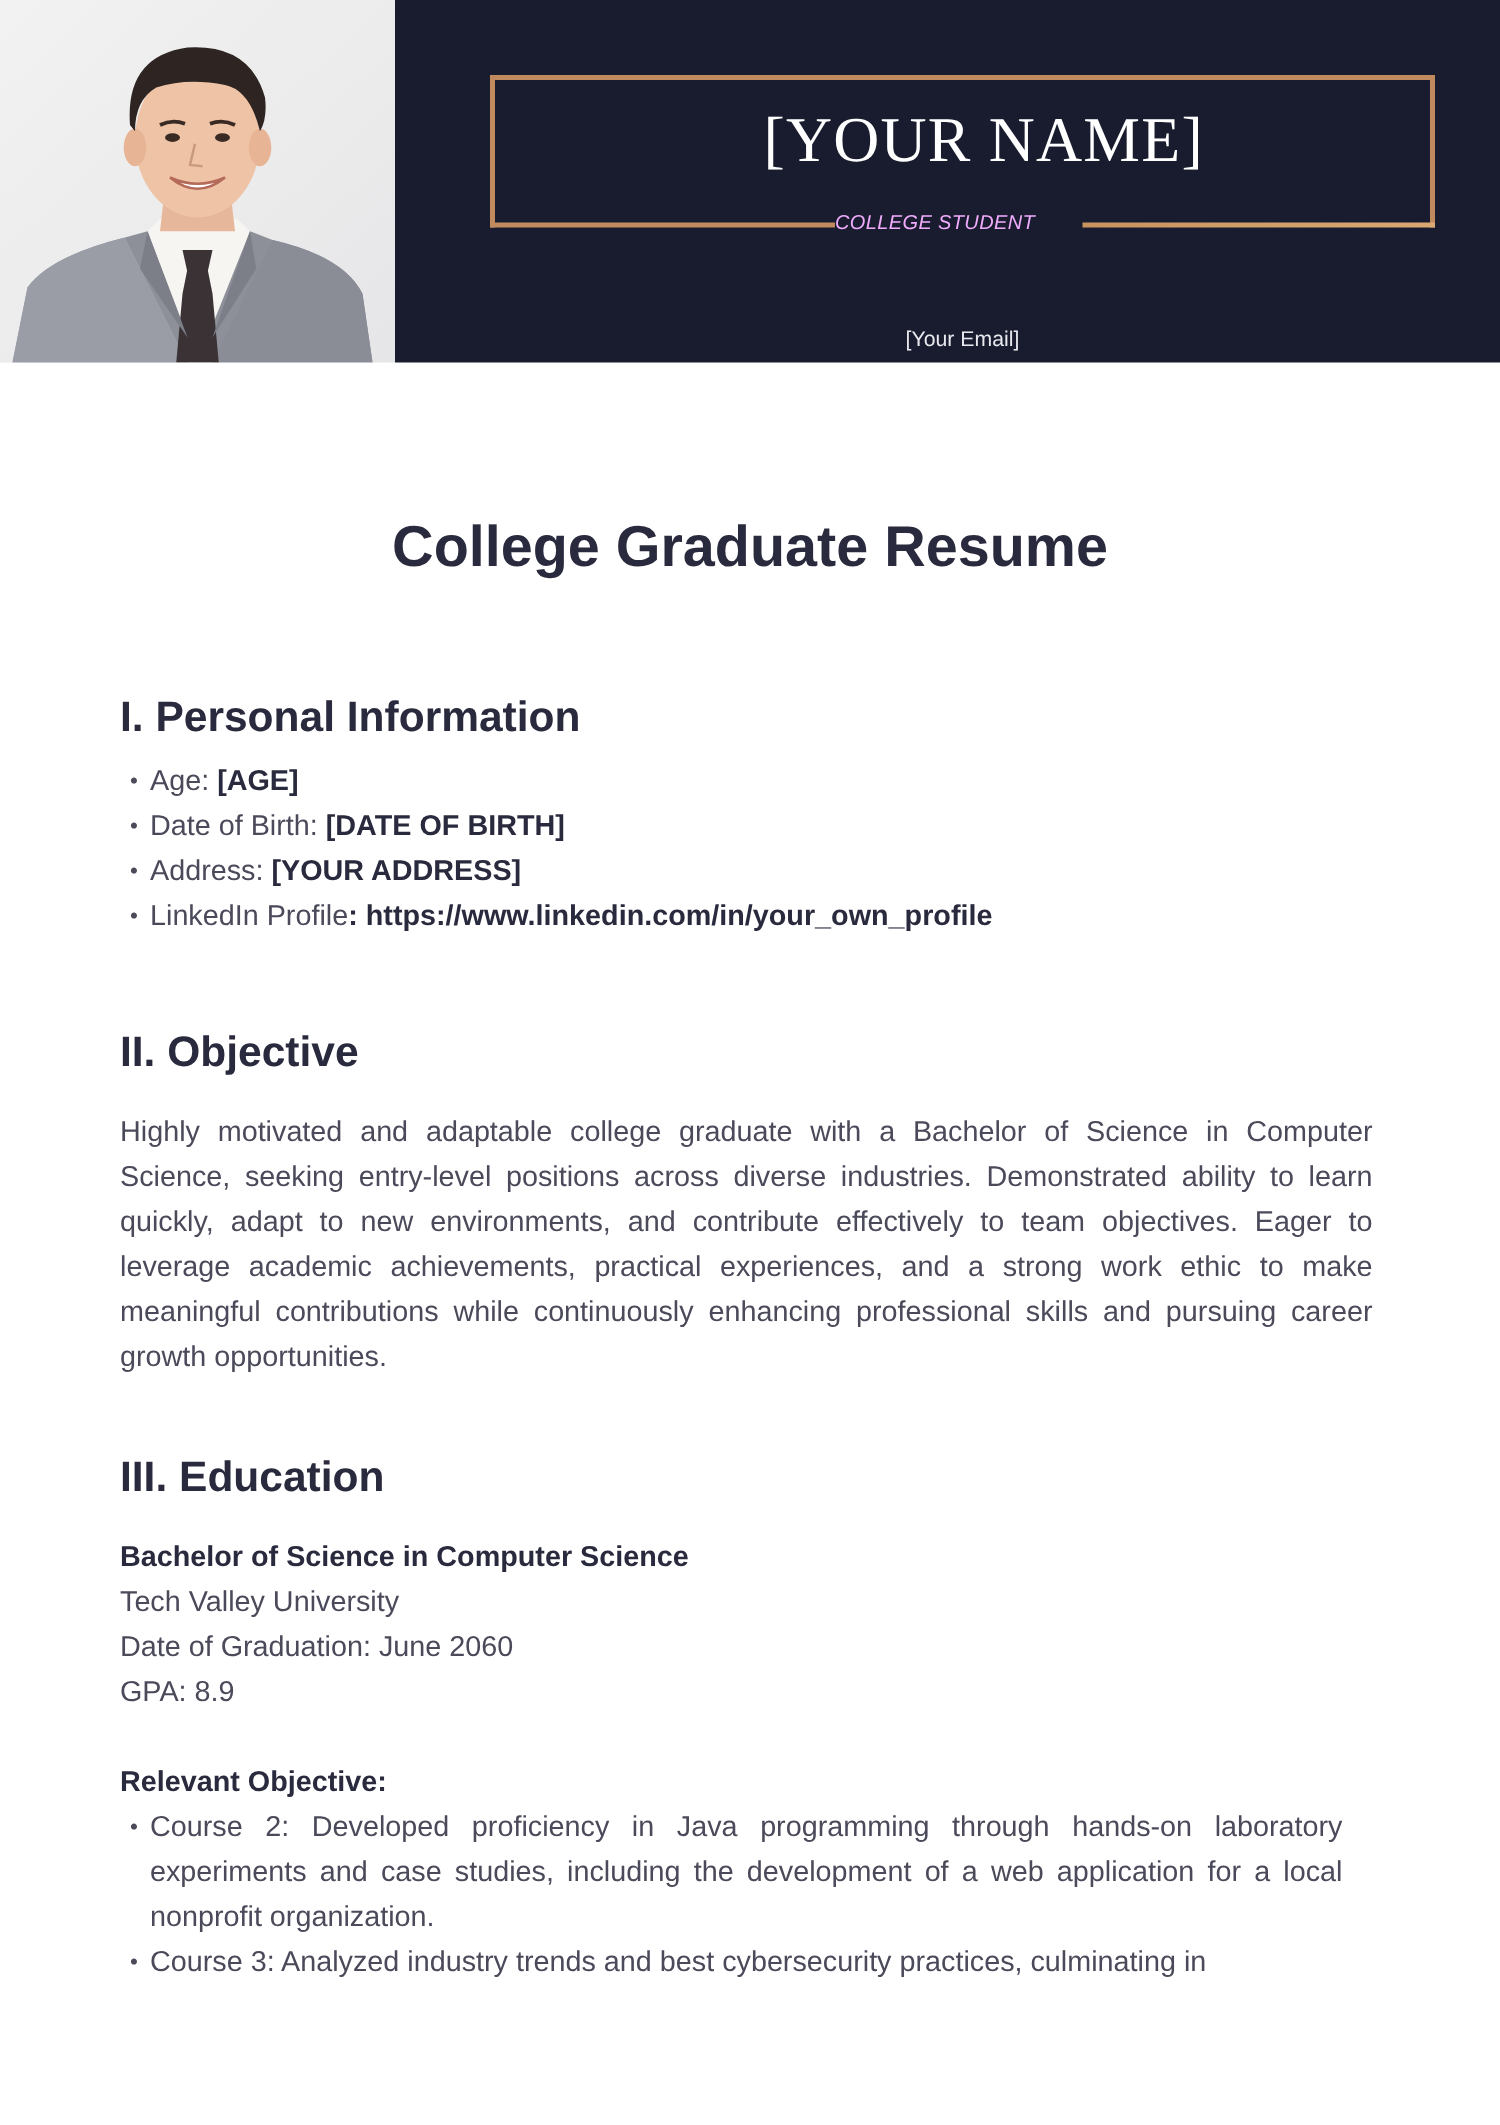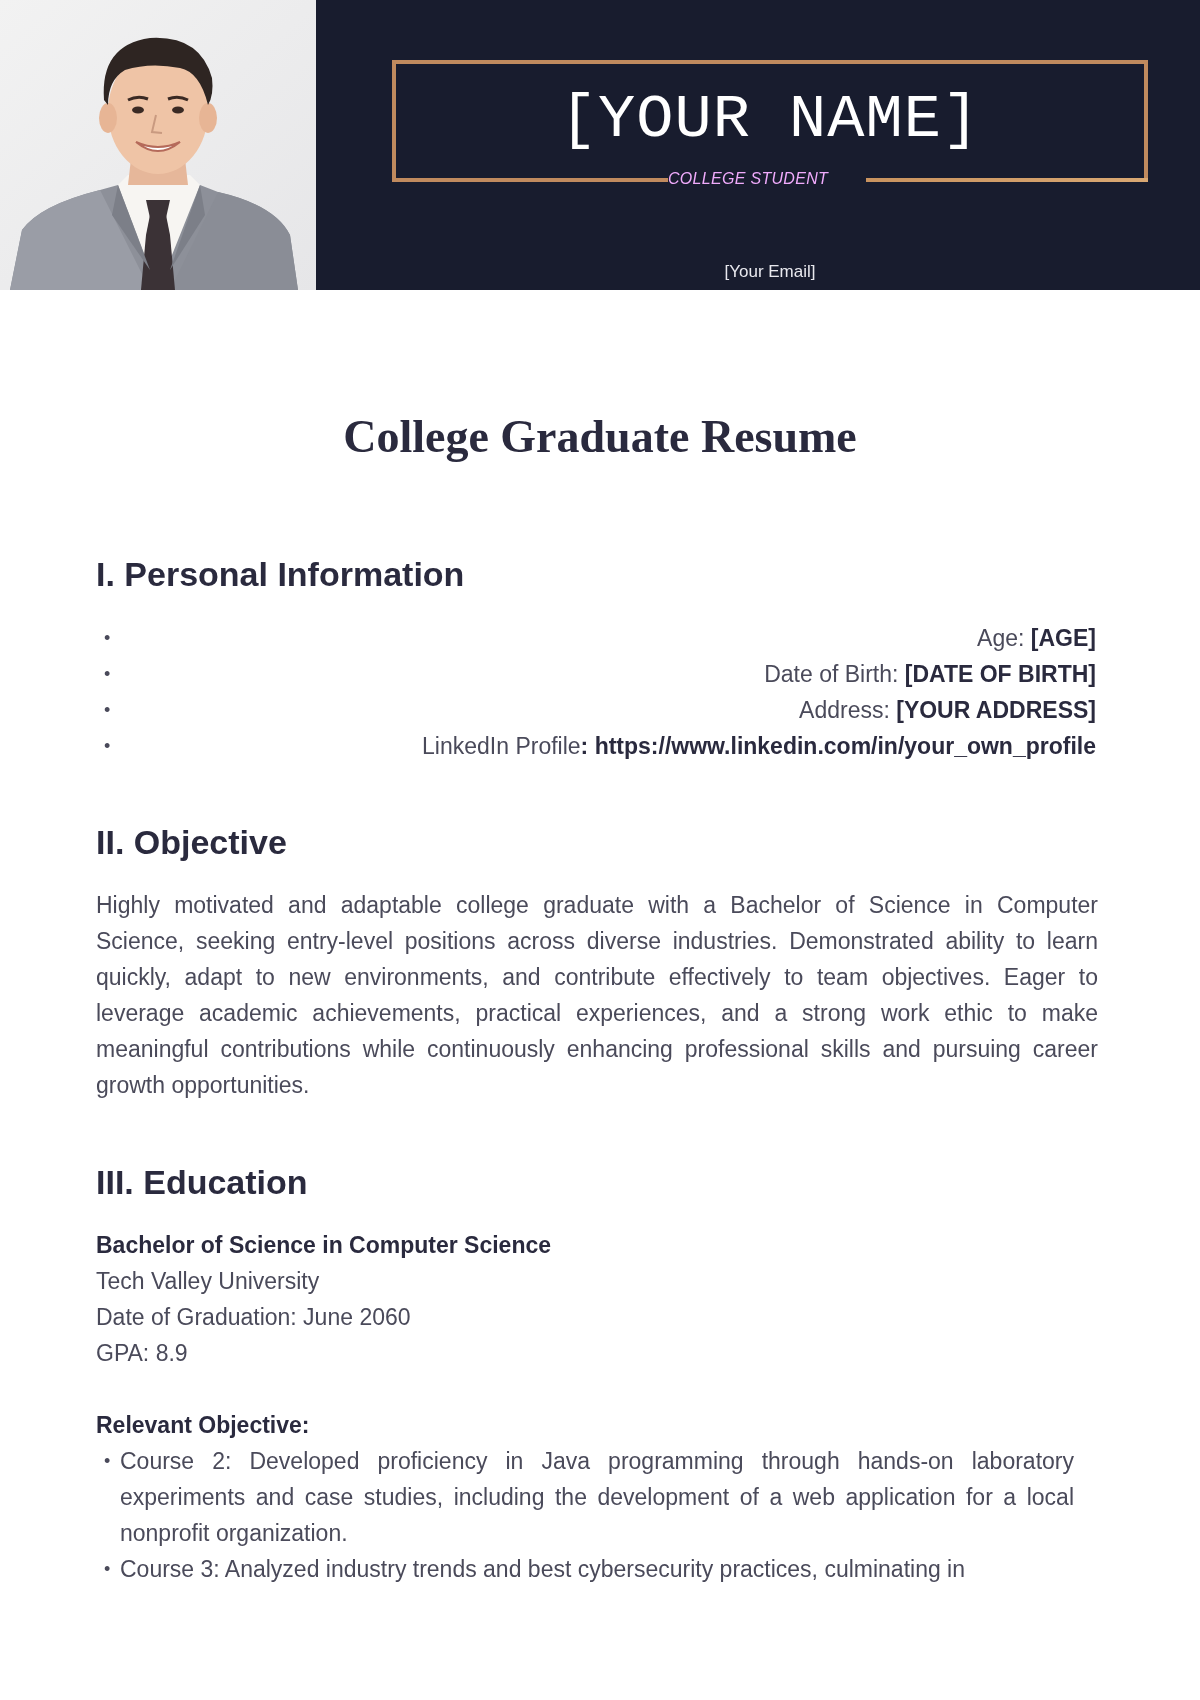--- a/index.html
+++ b/index.html
@@ -8,39 +8,39 @@
 
     .header { position: absolute; left: 0; top: 0; width: 1200px; height: 290px; }
     .photo { position: absolute; left: 0; top: 0; width: 316px; height: 290px; background: #eeeeee; overflow: hidden; }
     .panel { position: absolute; left: 316px; top: 0; width: 884px; height: 290px; background: #181c2e; }
 
     .frame { position: absolute; left: 76px; top: 60px; width: 756px; height: 122px;
              border: 4px solid #c08a5e; border-bottom: none; }
     .frame-bottom-left { position: absolute; left: 76px; top: 178px; width: 276px; height: 4px; background: #c08a5e; }
     .frame-bottom-right { position: absolute; left: 550px; top: 178px; width: 282px; height: 4px;
                           background: linear-gradient(90deg, #c9935f, #d9a873); }
-    .name { position: absolute; left: 76px; top: 84px; width: 756px; text-align: center;
-            color: #ffffff; font-size: 62px; letter-spacing: 1px; font-weight: 300;
-            font-family: Liberation Mono, monospace; }
+    .name { position: absolute; left: 93px; top: 84px; width: 756px; text-align: center;
+            color: #ffffff; font-size: 51px; letter-spacing: 1px; font-weight: 300;
+            font-family: Liberation Serif, serif; }
     .role { position: absolute; left: 352px; top: 170px; width: 198px; text-align: left;
             color: #f0abfc; font-size: 16px; font-style: italic; letter-spacing: 0.3px; }
     .email-inner { position: absolute; left: 76px; width: 756px; text-align: center; margin-top: 44px; }
 
     .doc-title { position: absolute; left: 0; top: 410px; width: 1200px; text-align: center;
-                 font-size: 46px; font-weight: bold; color: #2a2a3e; font-family: Liberation Serif, serif; }
+                 font-size: 46px; font-weight: bold; color: #2a2a3e; }
 
     .section-h { position: absolute; left: 96px; font-size: 34px; font-weight: bold; color: #2a2a3e; }
     .body-text { color: #4a4a5a; font-size: 23px; line-height: 36px; }
     .bold { font-weight: bold; color: #2a2a3e; }
 
     ul.bullets { list-style: none; }
     ul.bullets li { position: relative; padding-left: 24px; }
     ul.bullets li::before { content: "\2022"; position: absolute; left: 8px; top: 0; color: #4a4a5a; font-size: 18px; }
 
-    .personal { position: absolute; left: 96px; top: 620px; width: 1000px; text-align: right; }
+    .personal { position: absolute; left: 96px; top: 606px; width: 1000px; }
     .objective { position: absolute; left: 96px; top: 887px; width: 1002px; text-align: justify; }
     .edu { position: absolute; left: 96px; top: 1227px; width: 1000px; }
     .coursework-h { position: absolute; left: 96px; top: 1407px; }
     .courses { position: absolute; left: 96px; top: 1443px; width: 978px; text-align: justify; }
   </style>
 </head>
 <body>
 
 <div class="header">
   <div class="photo" title="Portrait of smiling young man in grey suit and dark tie">

